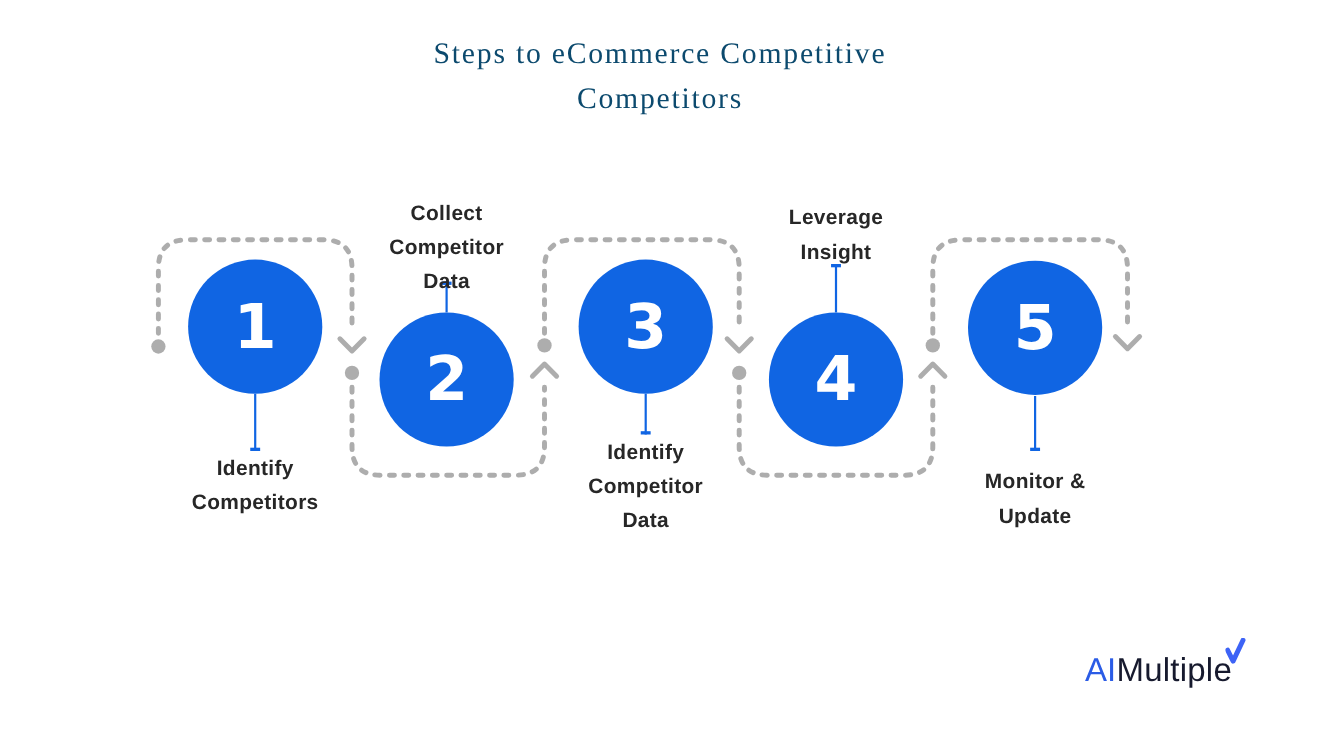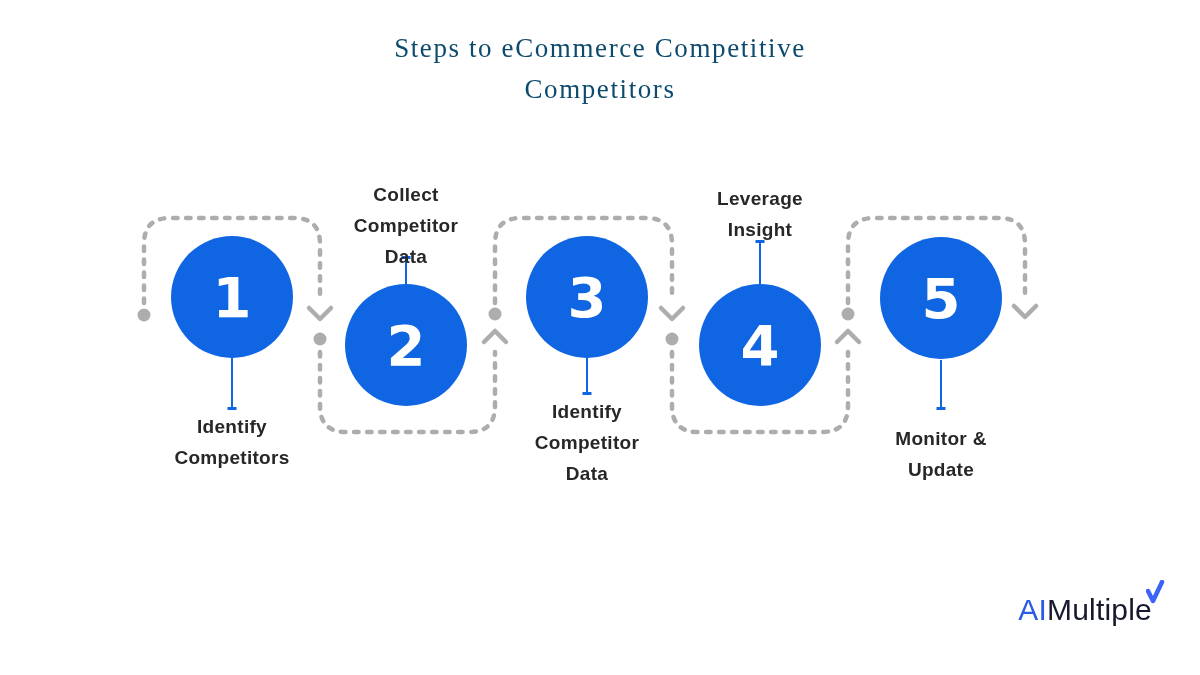--- a/index.html
+++ b/index.html
@@ -57,21 +57,21 @@
     line-height:31px; letter-spacing:0.3px;
   }
   .label.above { transform:translate(-50%,-100%); }
   .step-1 .label { top:114px; }
   .step-3 .label { top:99px;  }
   .step-5 .label { top:125px; }
   .step-2 .label { top:-85px;margin-top:12px; }
   .step-4 .label { top:-100px; }
 
   .logo {
-    position:absolute; right:48px; top:593px;
+    position:absolute; right:80px; top:593px;
     font-size:30px; font-weight:500; letter-spacing:0.2px;
     color:#171a2e;
   }
   .logo .logo-ai { color:#2b5ce6; }
   .logo .logo-rest { color:#171a2e; }
   .logo-mark { position:absolute; right:-14px; top:-13px; }
 </style>
 </head>
 <body>
 

